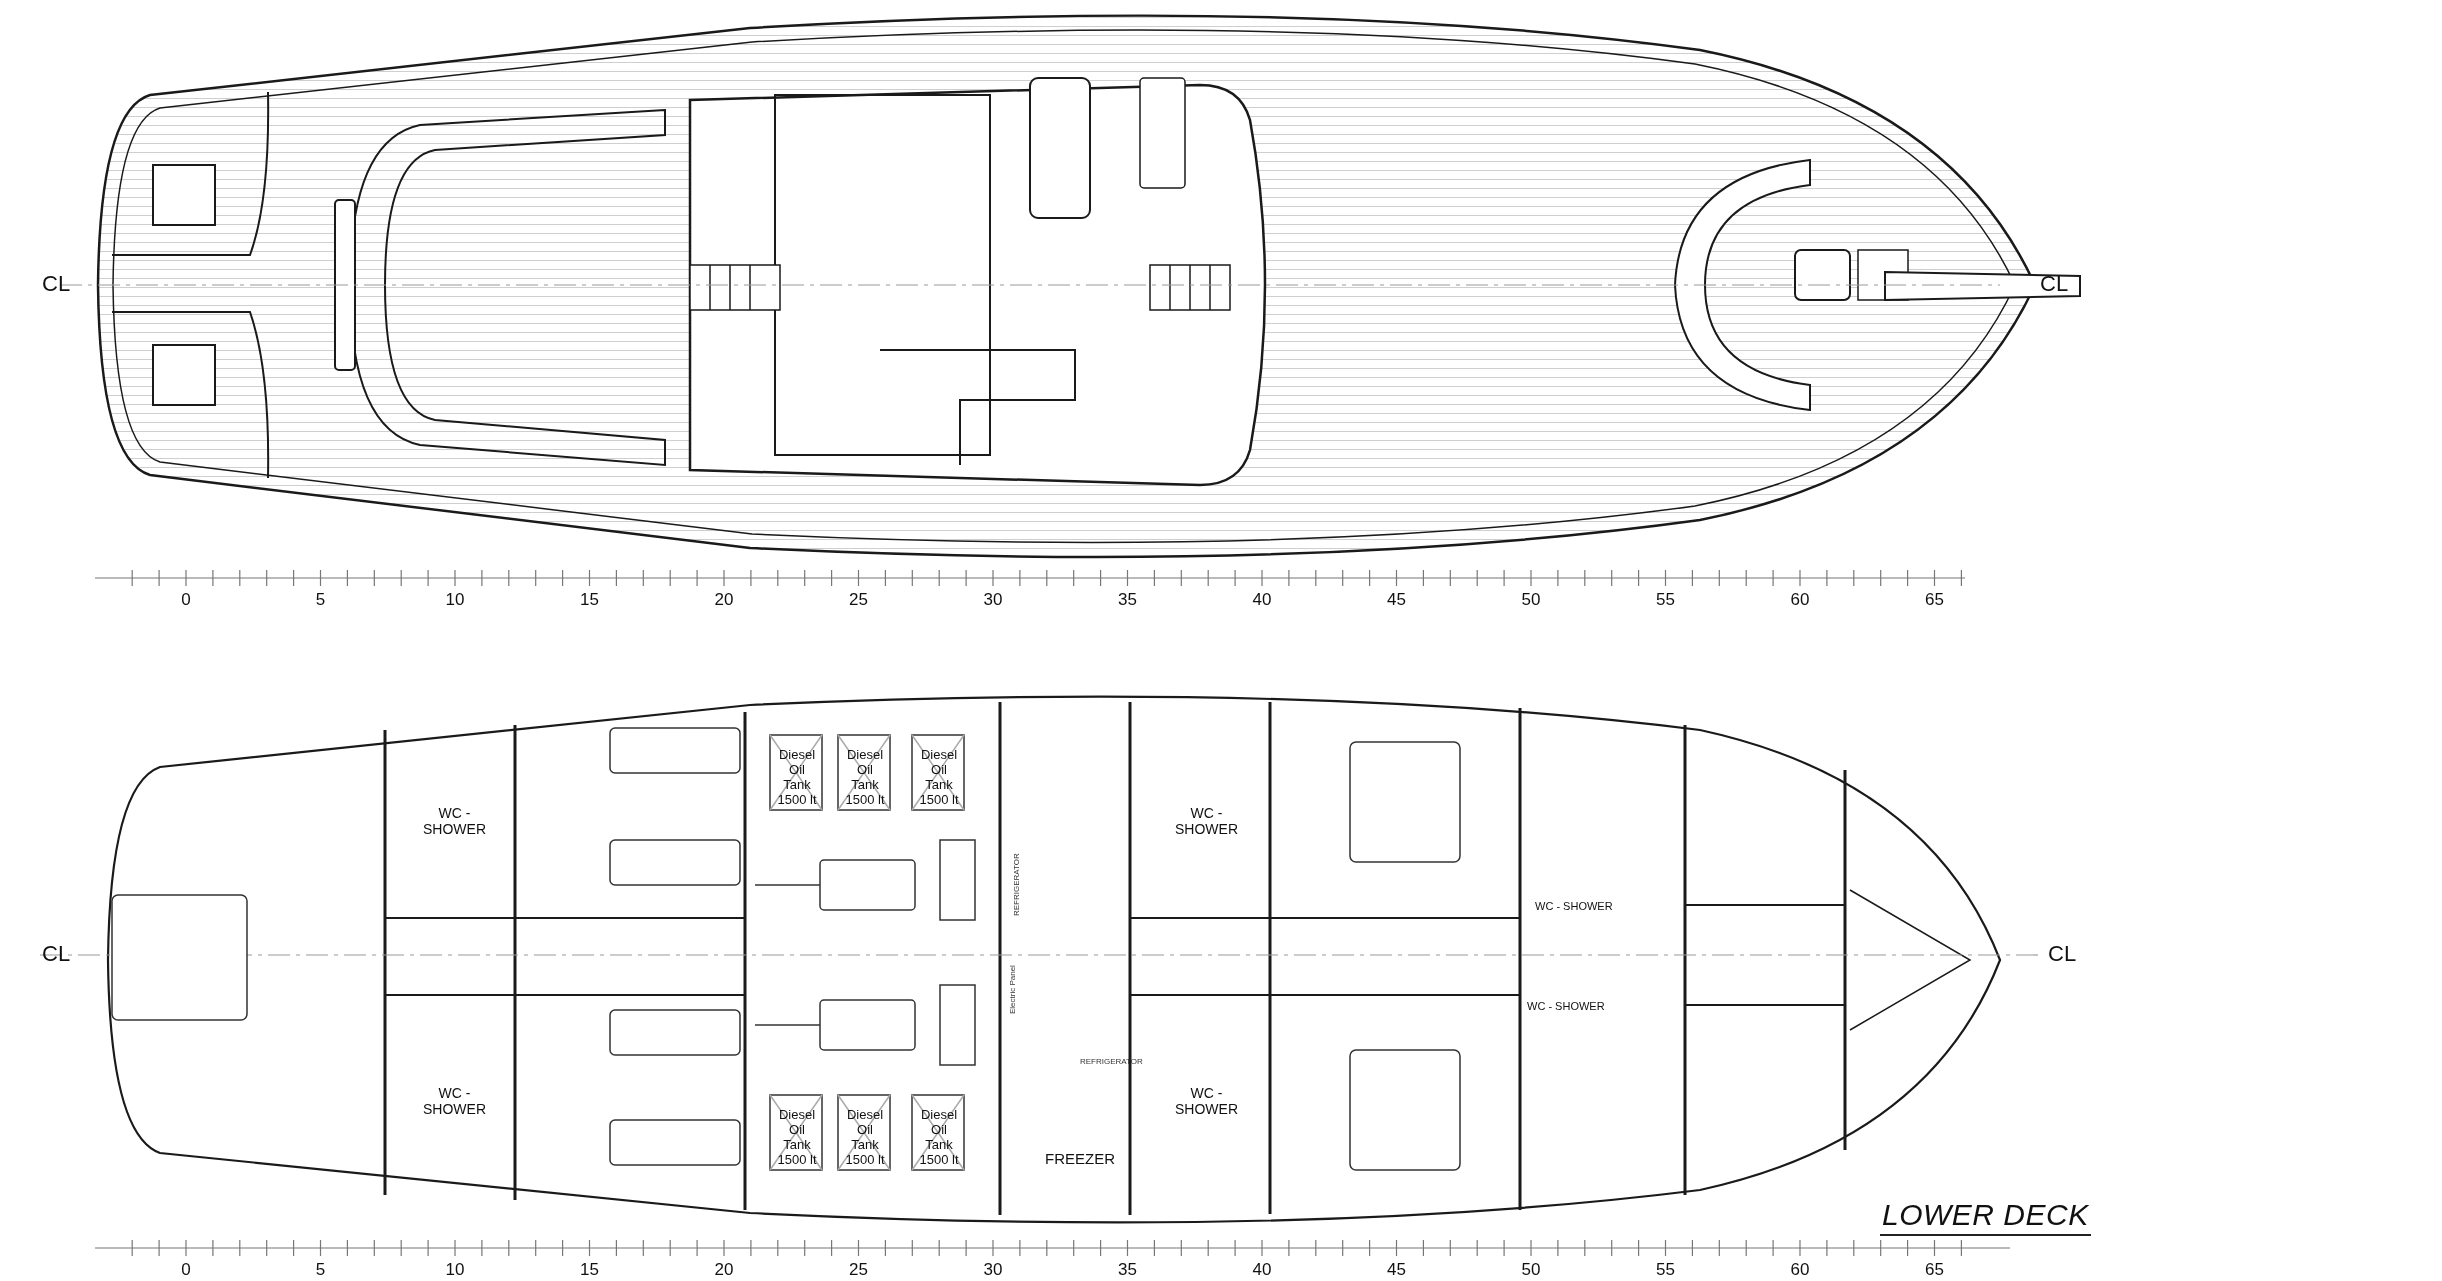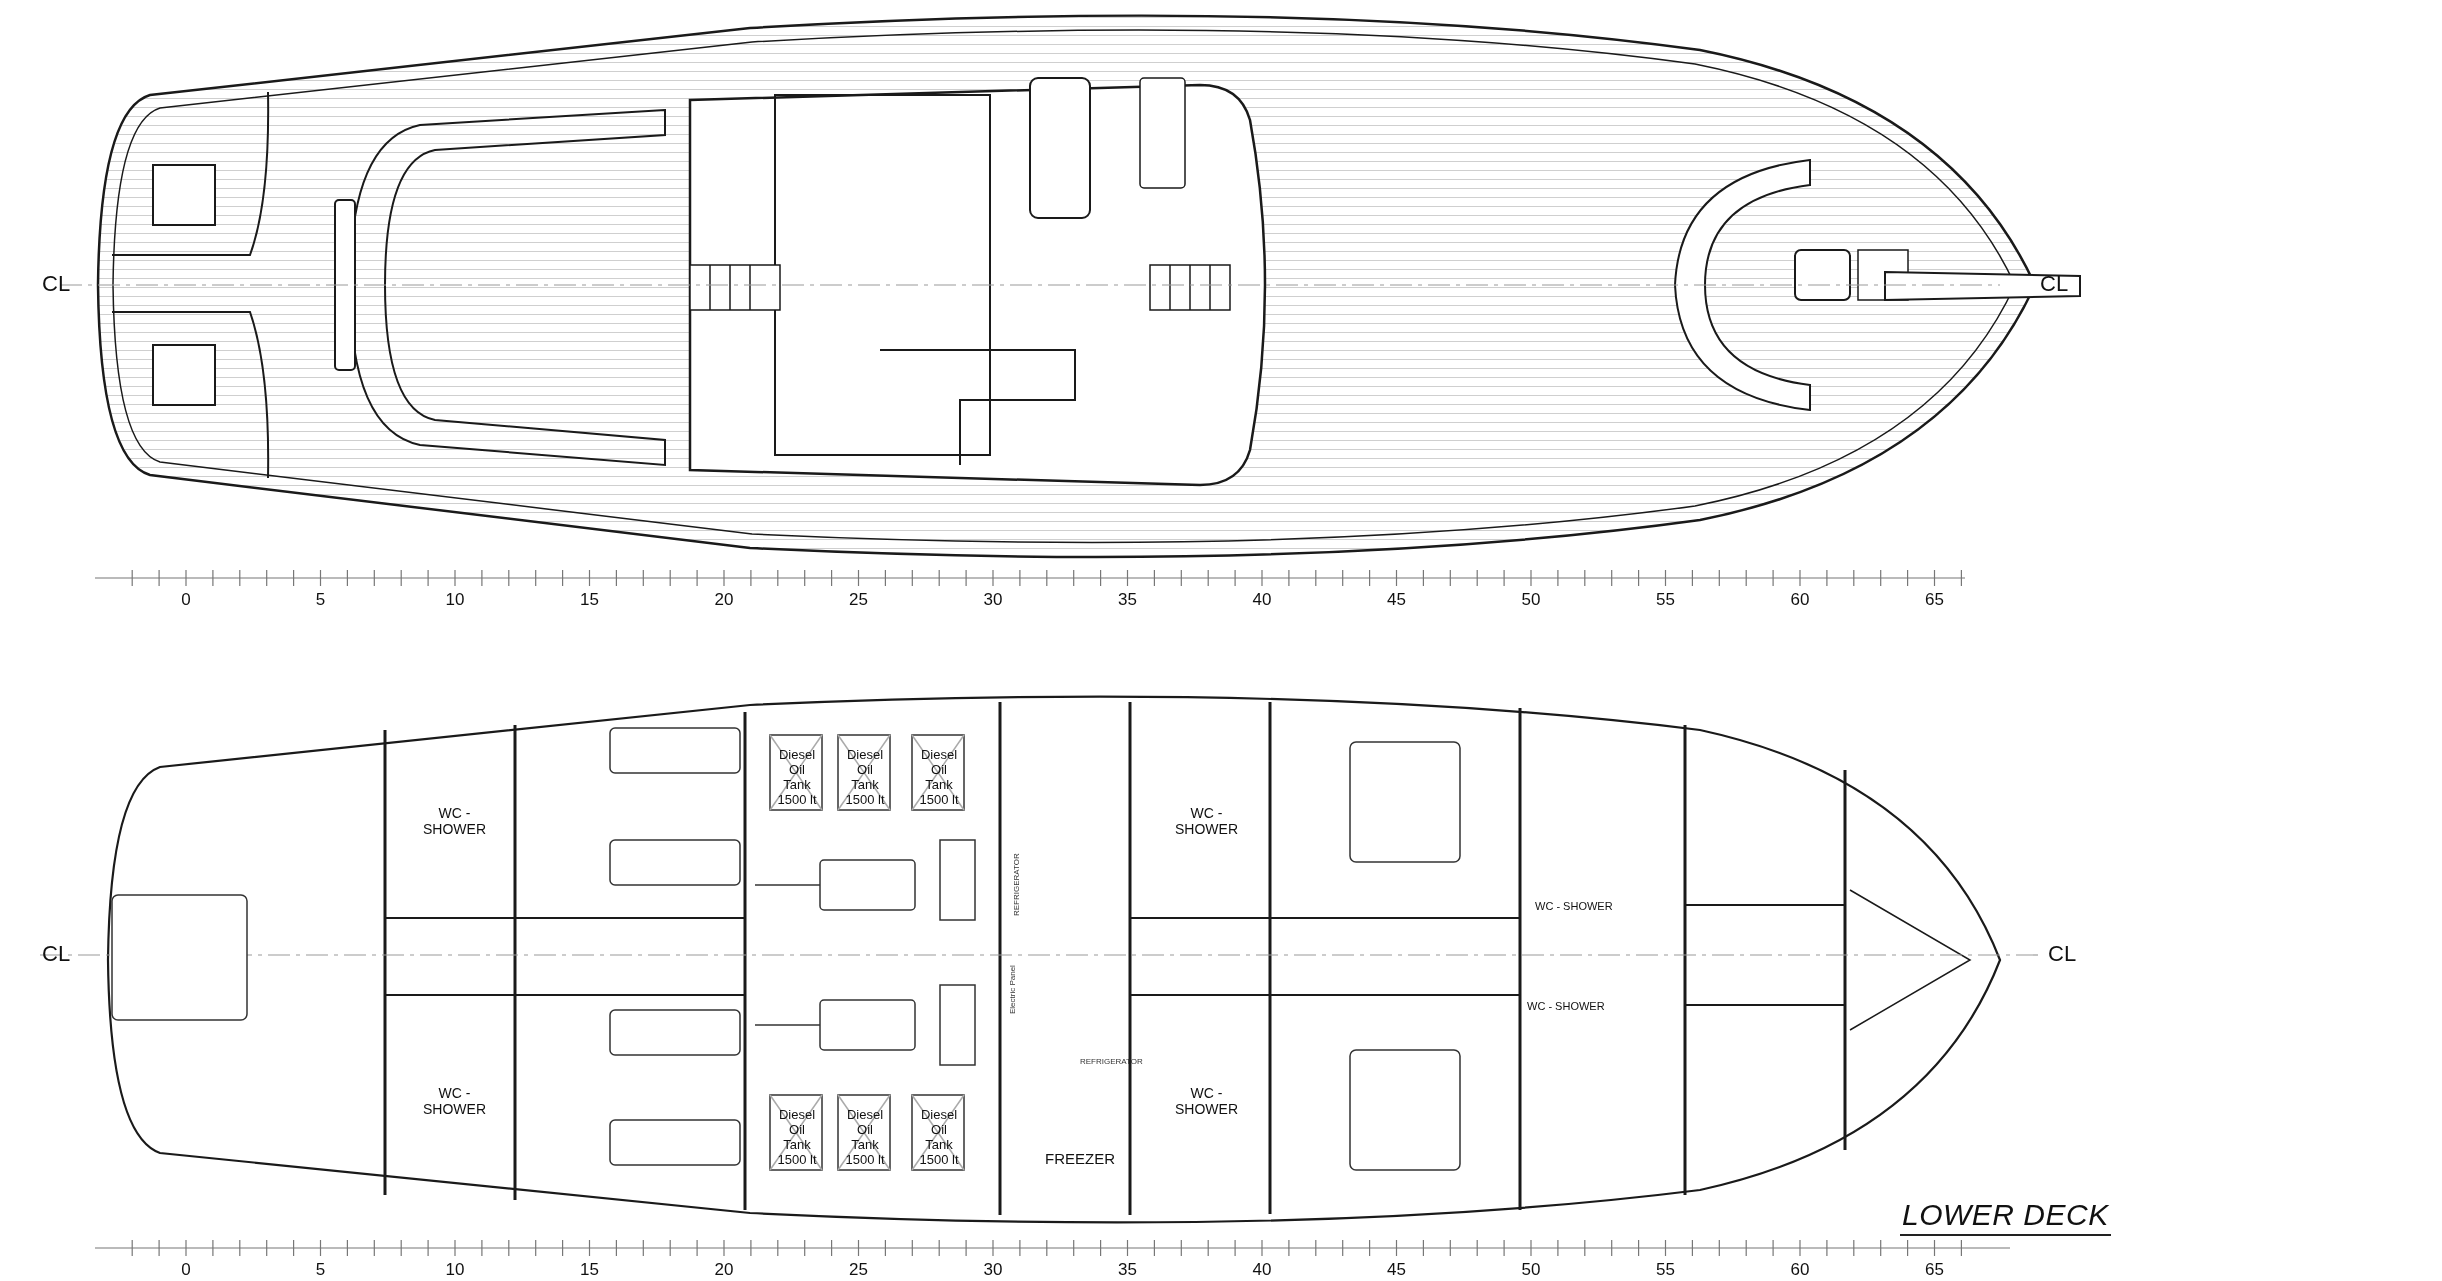--- a/index.html
+++ b/index.html
@@ -10,21 +10,21 @@
   .lbl { position: absolute; font-family: "Liberation Sans", sans-serif; color: #111;
          line-height: 1.15; text-align: center; white-space: nowrap; }
   .cl { font-size: 22px; }
   .tank { font-size: 13px; }
   .wc { font-size: 14px; text-align: center; }
   .wc-sm { font-size: 11px; }
   .tiny { font-size: 8px; color: #333; }
   .freezer { font-size: 15px; }
   .tick-lbl { position: absolute; font-size: 17px; transform: translateX(-50%); color: #111; }
   .deck-title { position: absolute; font-size: 30px; font-style: italic;
-                border-bottom: 2px solid #222; padding: 0 2px 2px 2px; letter-spacing: 0.5px; margin-left: 20px; }
+                border-bottom: 2px solid #222; padding: 0 2px 2px 2px; letter-spacing: 0.5px; }
 </style>
 </head>
 <body>
 
 <div class="stage">
 
   <svg width="2442" height="1281" viewBox="0 0 2442 1281">
     <defs>
       <pattern id="planks" width="20" height="9" patternUnits="userSpaceOnUse">
         <line x1="0" y1="8.5" x2="20" y2="8.5" stroke="#cfcfcf" stroke-width="1"></line>

